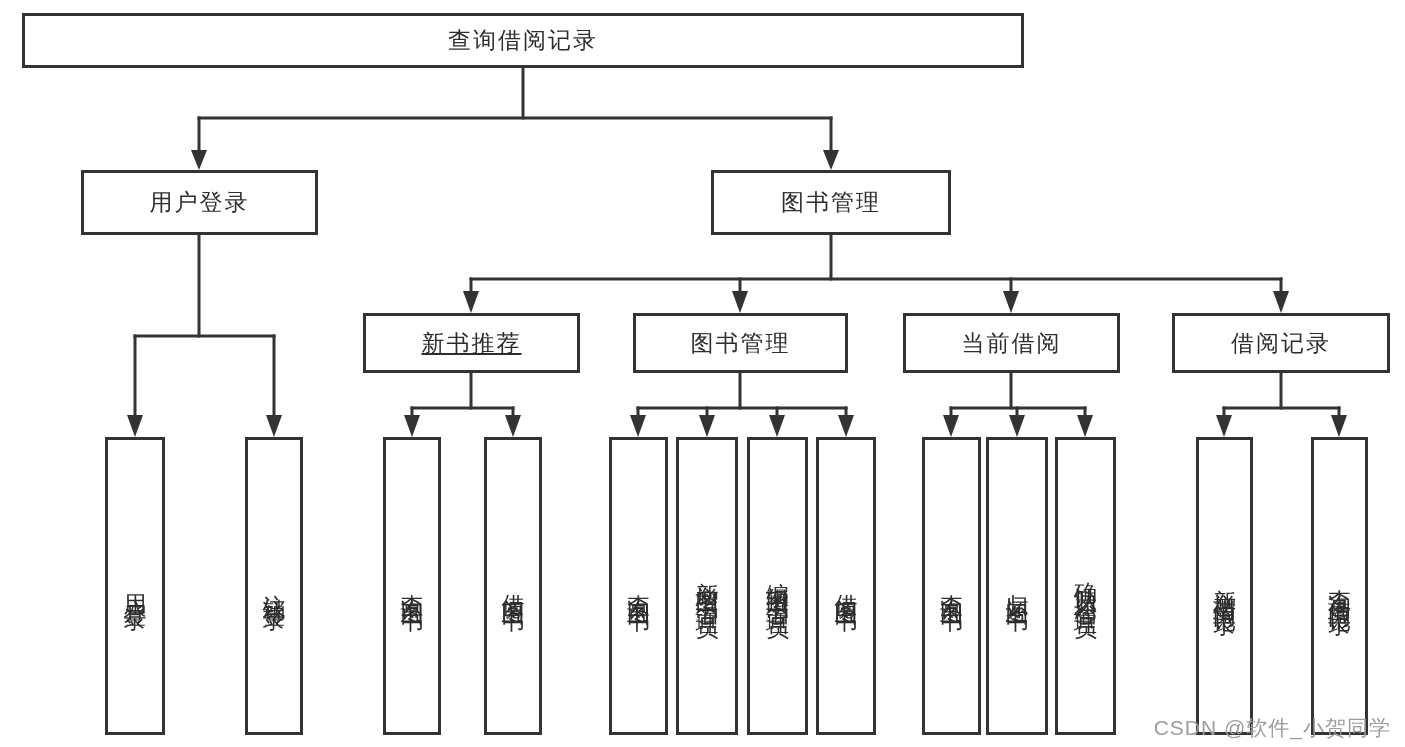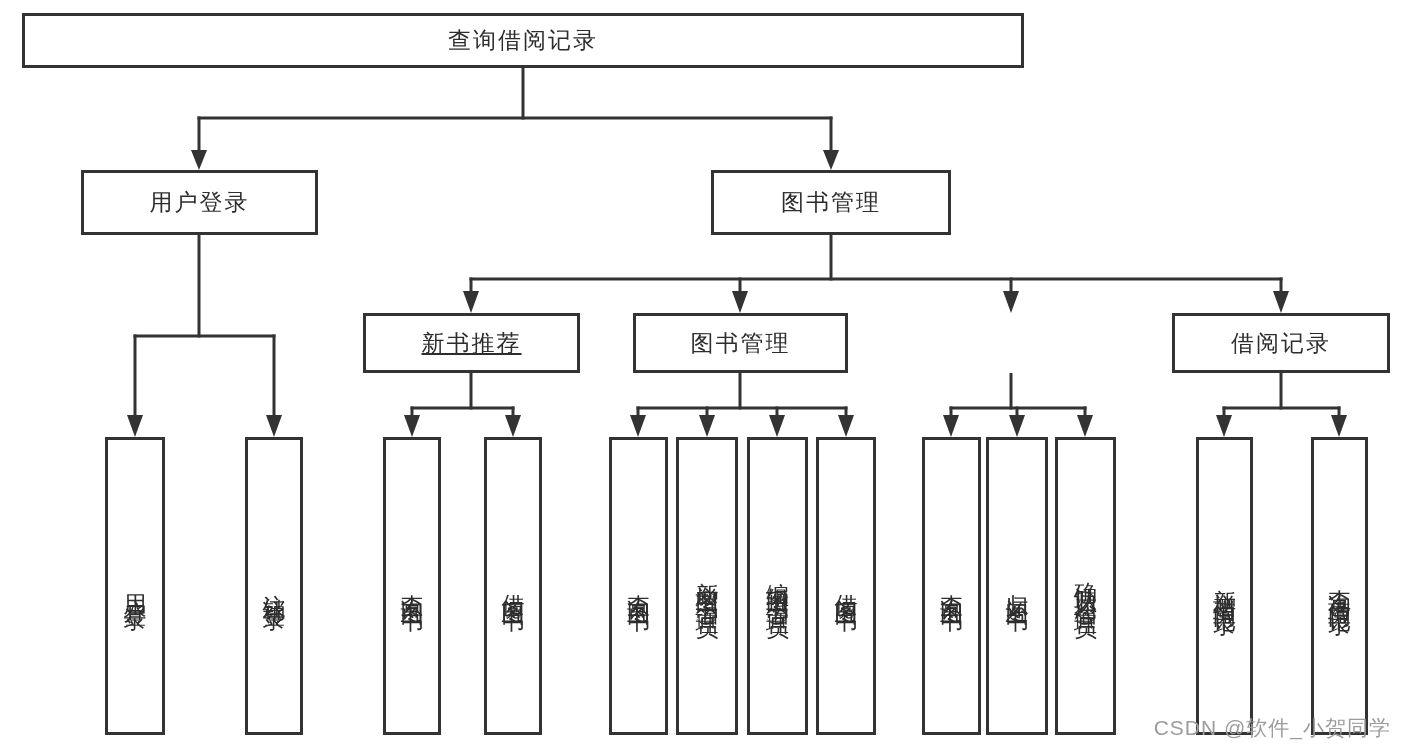--- a/index.html
+++ b/index.html
@@ -139,20 +139,23 @@
   <div class="node" style="left:711px; top:170px; width:240px; height:65px;">
     <span>图书管理</span>
   </div>
 
   <div class="node" style="left:363px; top:313px; width:217px; height:60px;text-decoration:underline;">
     <span>新书推荐</span>
   </div>
   <div class="node" style="left:633px; top:313px; width:215px; height:60px;">
     <span>图书管理</span>
   </div>
+  <div class="node" style="left:903px; top:313px; width:217px; height:60px;">
+    <span>当前借阅</span>
+  </div>
   <div class="node" style="left:1172px; top:313px; width:218px; height:60px;justify-content:center;">
     <span>借阅记录</span>
   </div>
 
   <div class="leaf" style="left:105px; top:437px; width:60px; height:298px;">
     <span class="vtext">用户登录</span>
   </div>
   <div class="leaf" style="left:245px; top:437px; width:58px; height:298px;">
     <span class="vtext">注销登录</span>
   </div>

